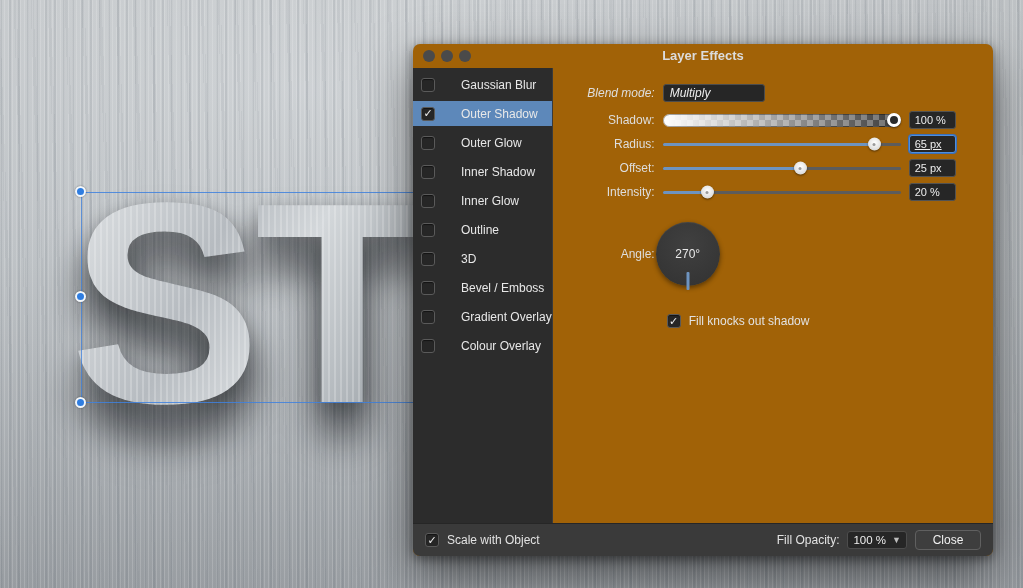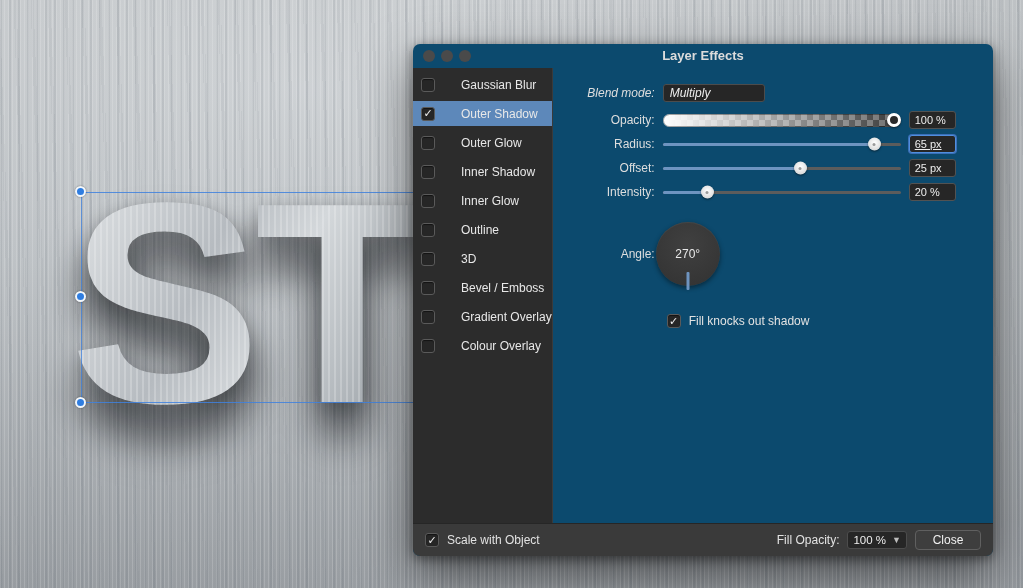--- a/index.html
+++ b/index.html
@@ -35,21 +35,21 @@
   .sel-rect{position:absolute;left:81px;top:192px;width:840px;height:211px;z-index:3;
     border-top:1px solid rgba(64,130,222,.85);
     border-bottom:1px solid rgba(64,130,222,.85);
     border-left:1px solid rgba(64,130,222,.75);}
   .handle{position:absolute;width:11px;height:11px;border-radius:50%;z-index:4;
     background:#2f7de0;border:2px solid #f3f7fb;box-shadow:0 0 2px rgba(0,0,0,.45);}
   .h-tl{left:75px;top:186px;} .h-ml{left:75px;top:291px;} .h-bl{left:75px;top:397px;}
 
   
   .dialog{position:absolute;left:413px;top:44px;width:580px;height:512px;z-index:10;
-    background:#0c4a6e;border-radius:7px;color:#e4e4e4;font-size:12px;
+    background:#a16207;border-radius:7px;color:#e4e4e4;font-size:12px;
     box-shadow:0 20px 50px rgba(0,0,0,.50),0 3px 12px rgba(0,0,0,.45);
     display:flex;flex-direction:column;}
   .titlebar{position:relative;height:24px;flex:0 0 24px;}
   .lights{position:absolute;left:10px;top:6px;display:flex;gap:6px;}
   .light{width:12px;height:12px;border-radius:50%;background:#4a4a4a;}
   .win-title{position:absolute;left:0;right:0;top:4px;text-align:center;
     font-size:13px;font-weight:bold;color:#dcdcdc;}
 
   .dlg-body{flex:1 1 auto;display:flex;min-height:0;}
 
@@ -224,21 +224,21 @@
         <div class="row" style="height:18px;margin-bottom:6px;font-style:italic;">
           <span class="lbl">Blend mode:</span>
           <div class="ctl">
             <div class="dropdown">
               <span>Multiply</span>
             </div>
           </div>
         </div>
 
         <div class="row">
-          <span class="lbl">Opacity:</span>
+          <span class="lbl">Shadow:</span>
           <div class="ctl">
             <div class="op-track">
               <div class="op-fill" style="width: 97%;">
                 <span class="ring-thumb"></span>
               </div>
             </div>
           </div>
           <span class="val">100 %</span>
         </div>
 

